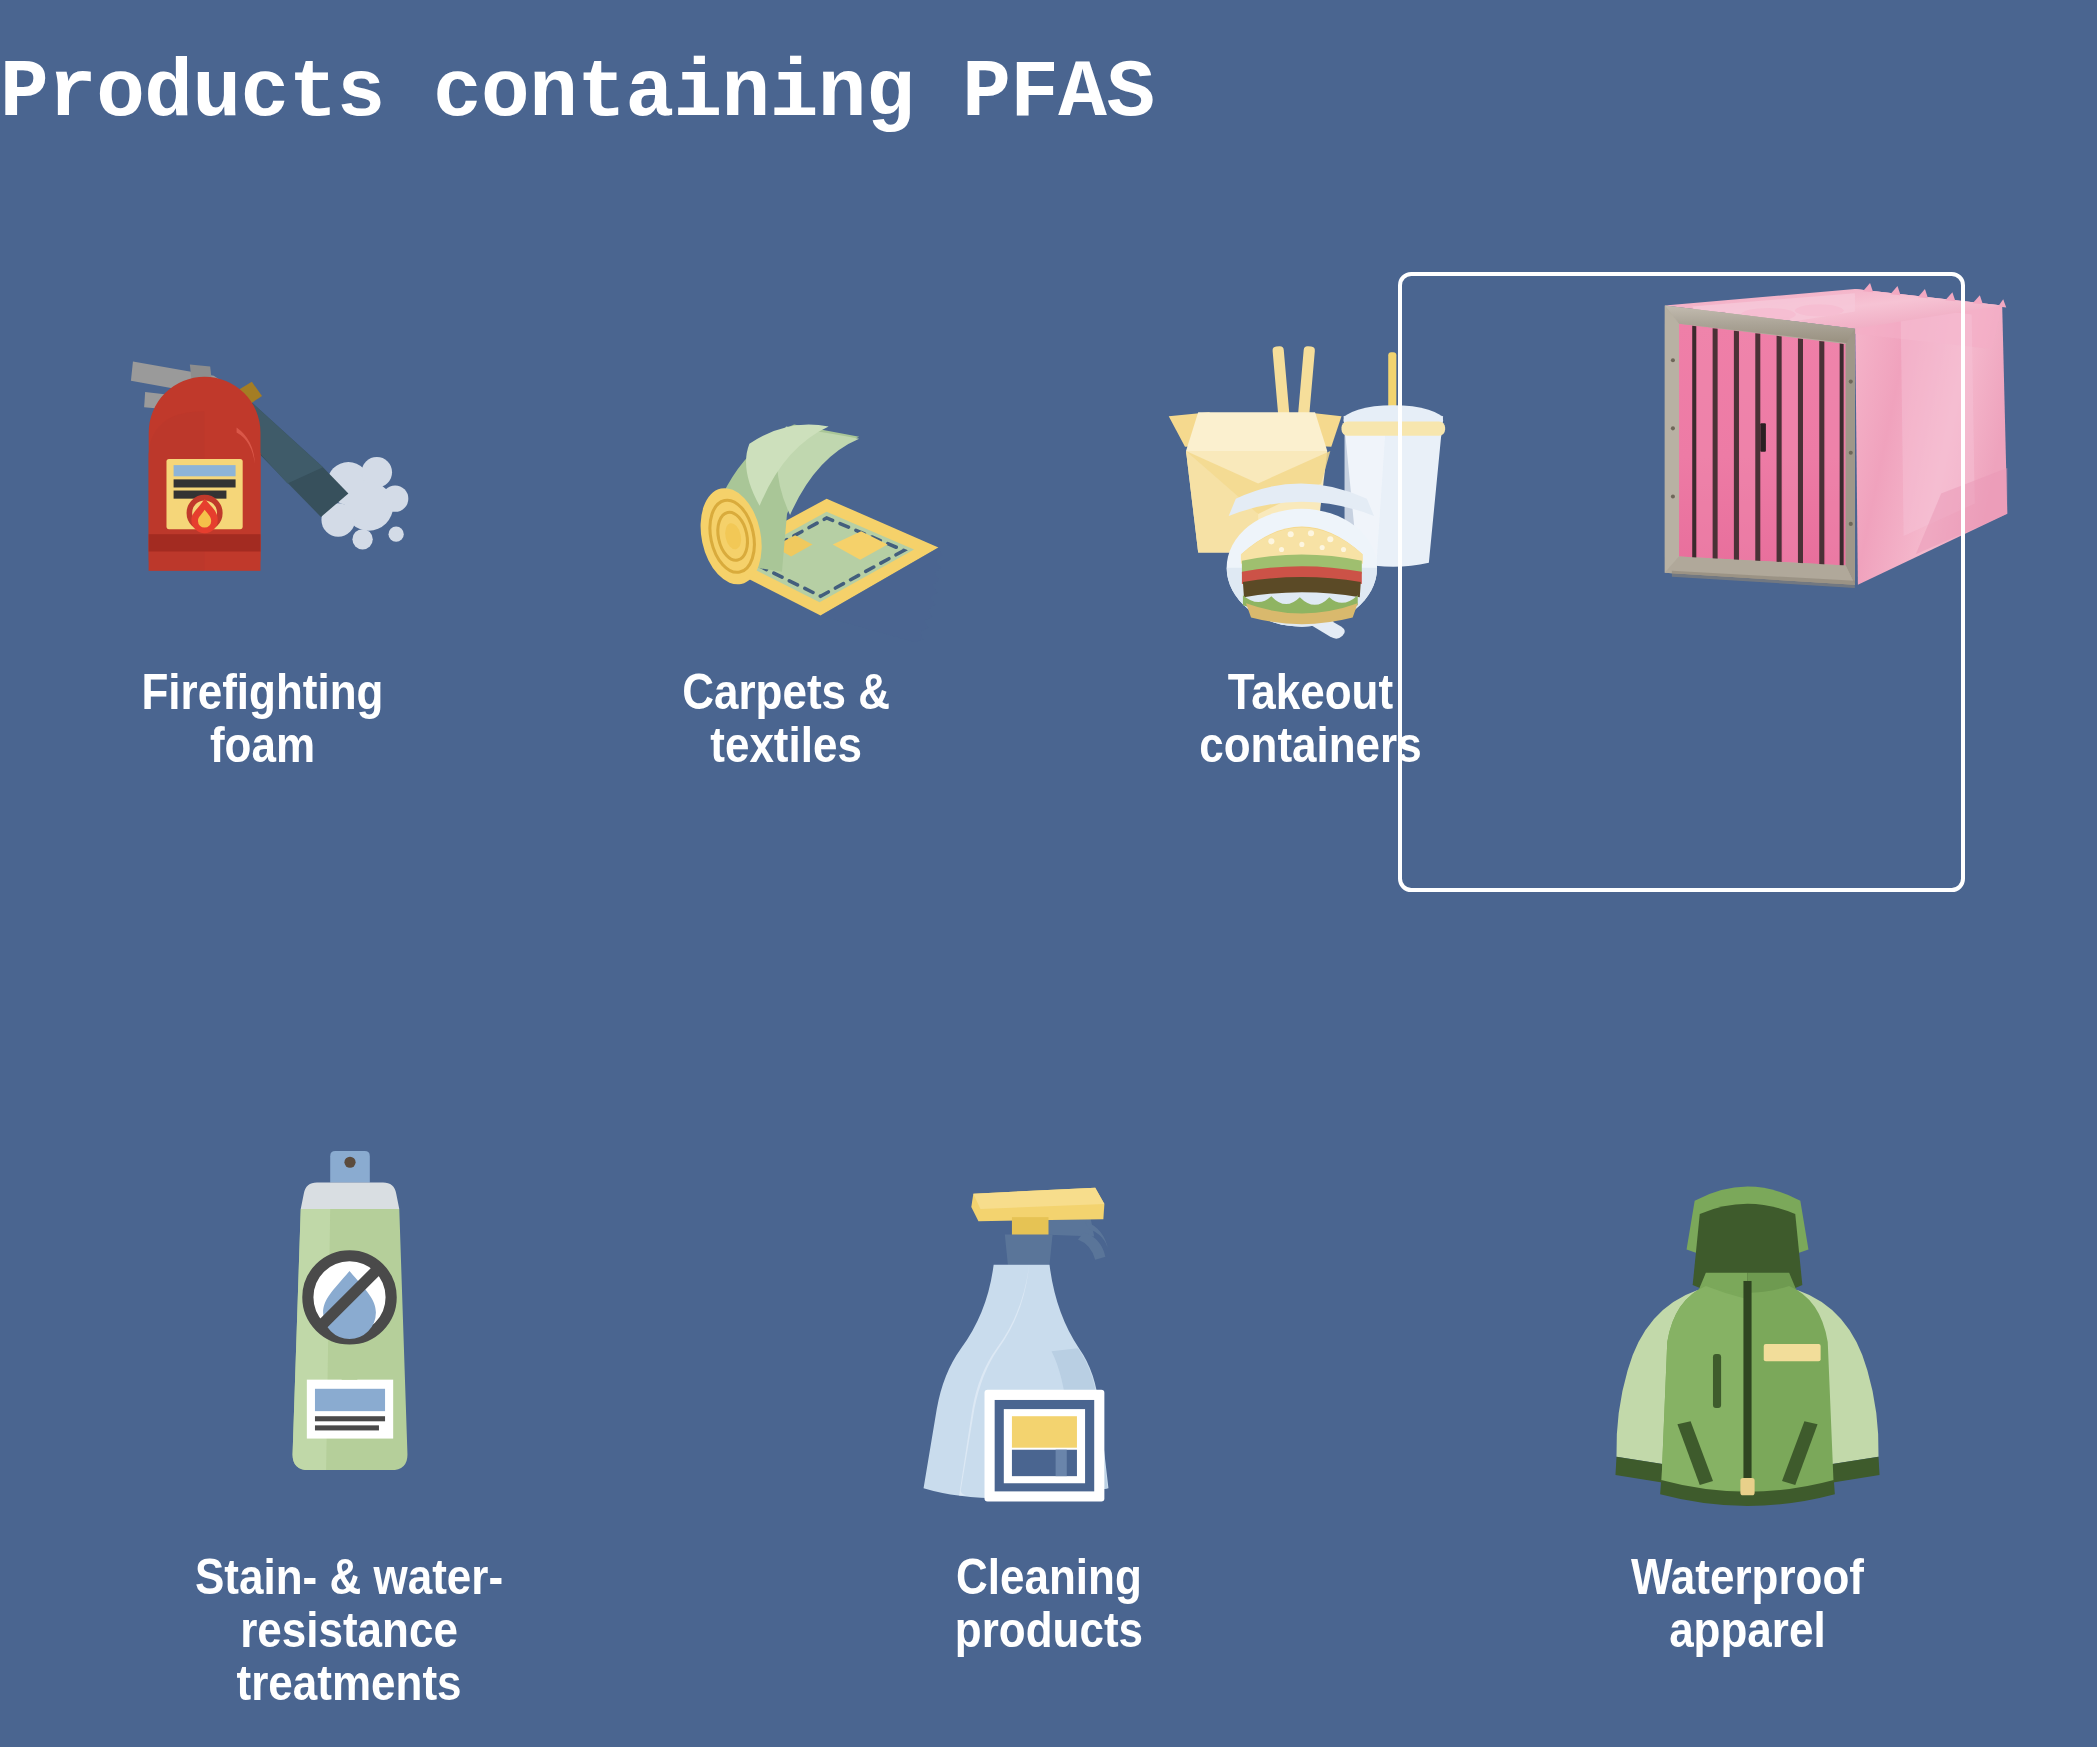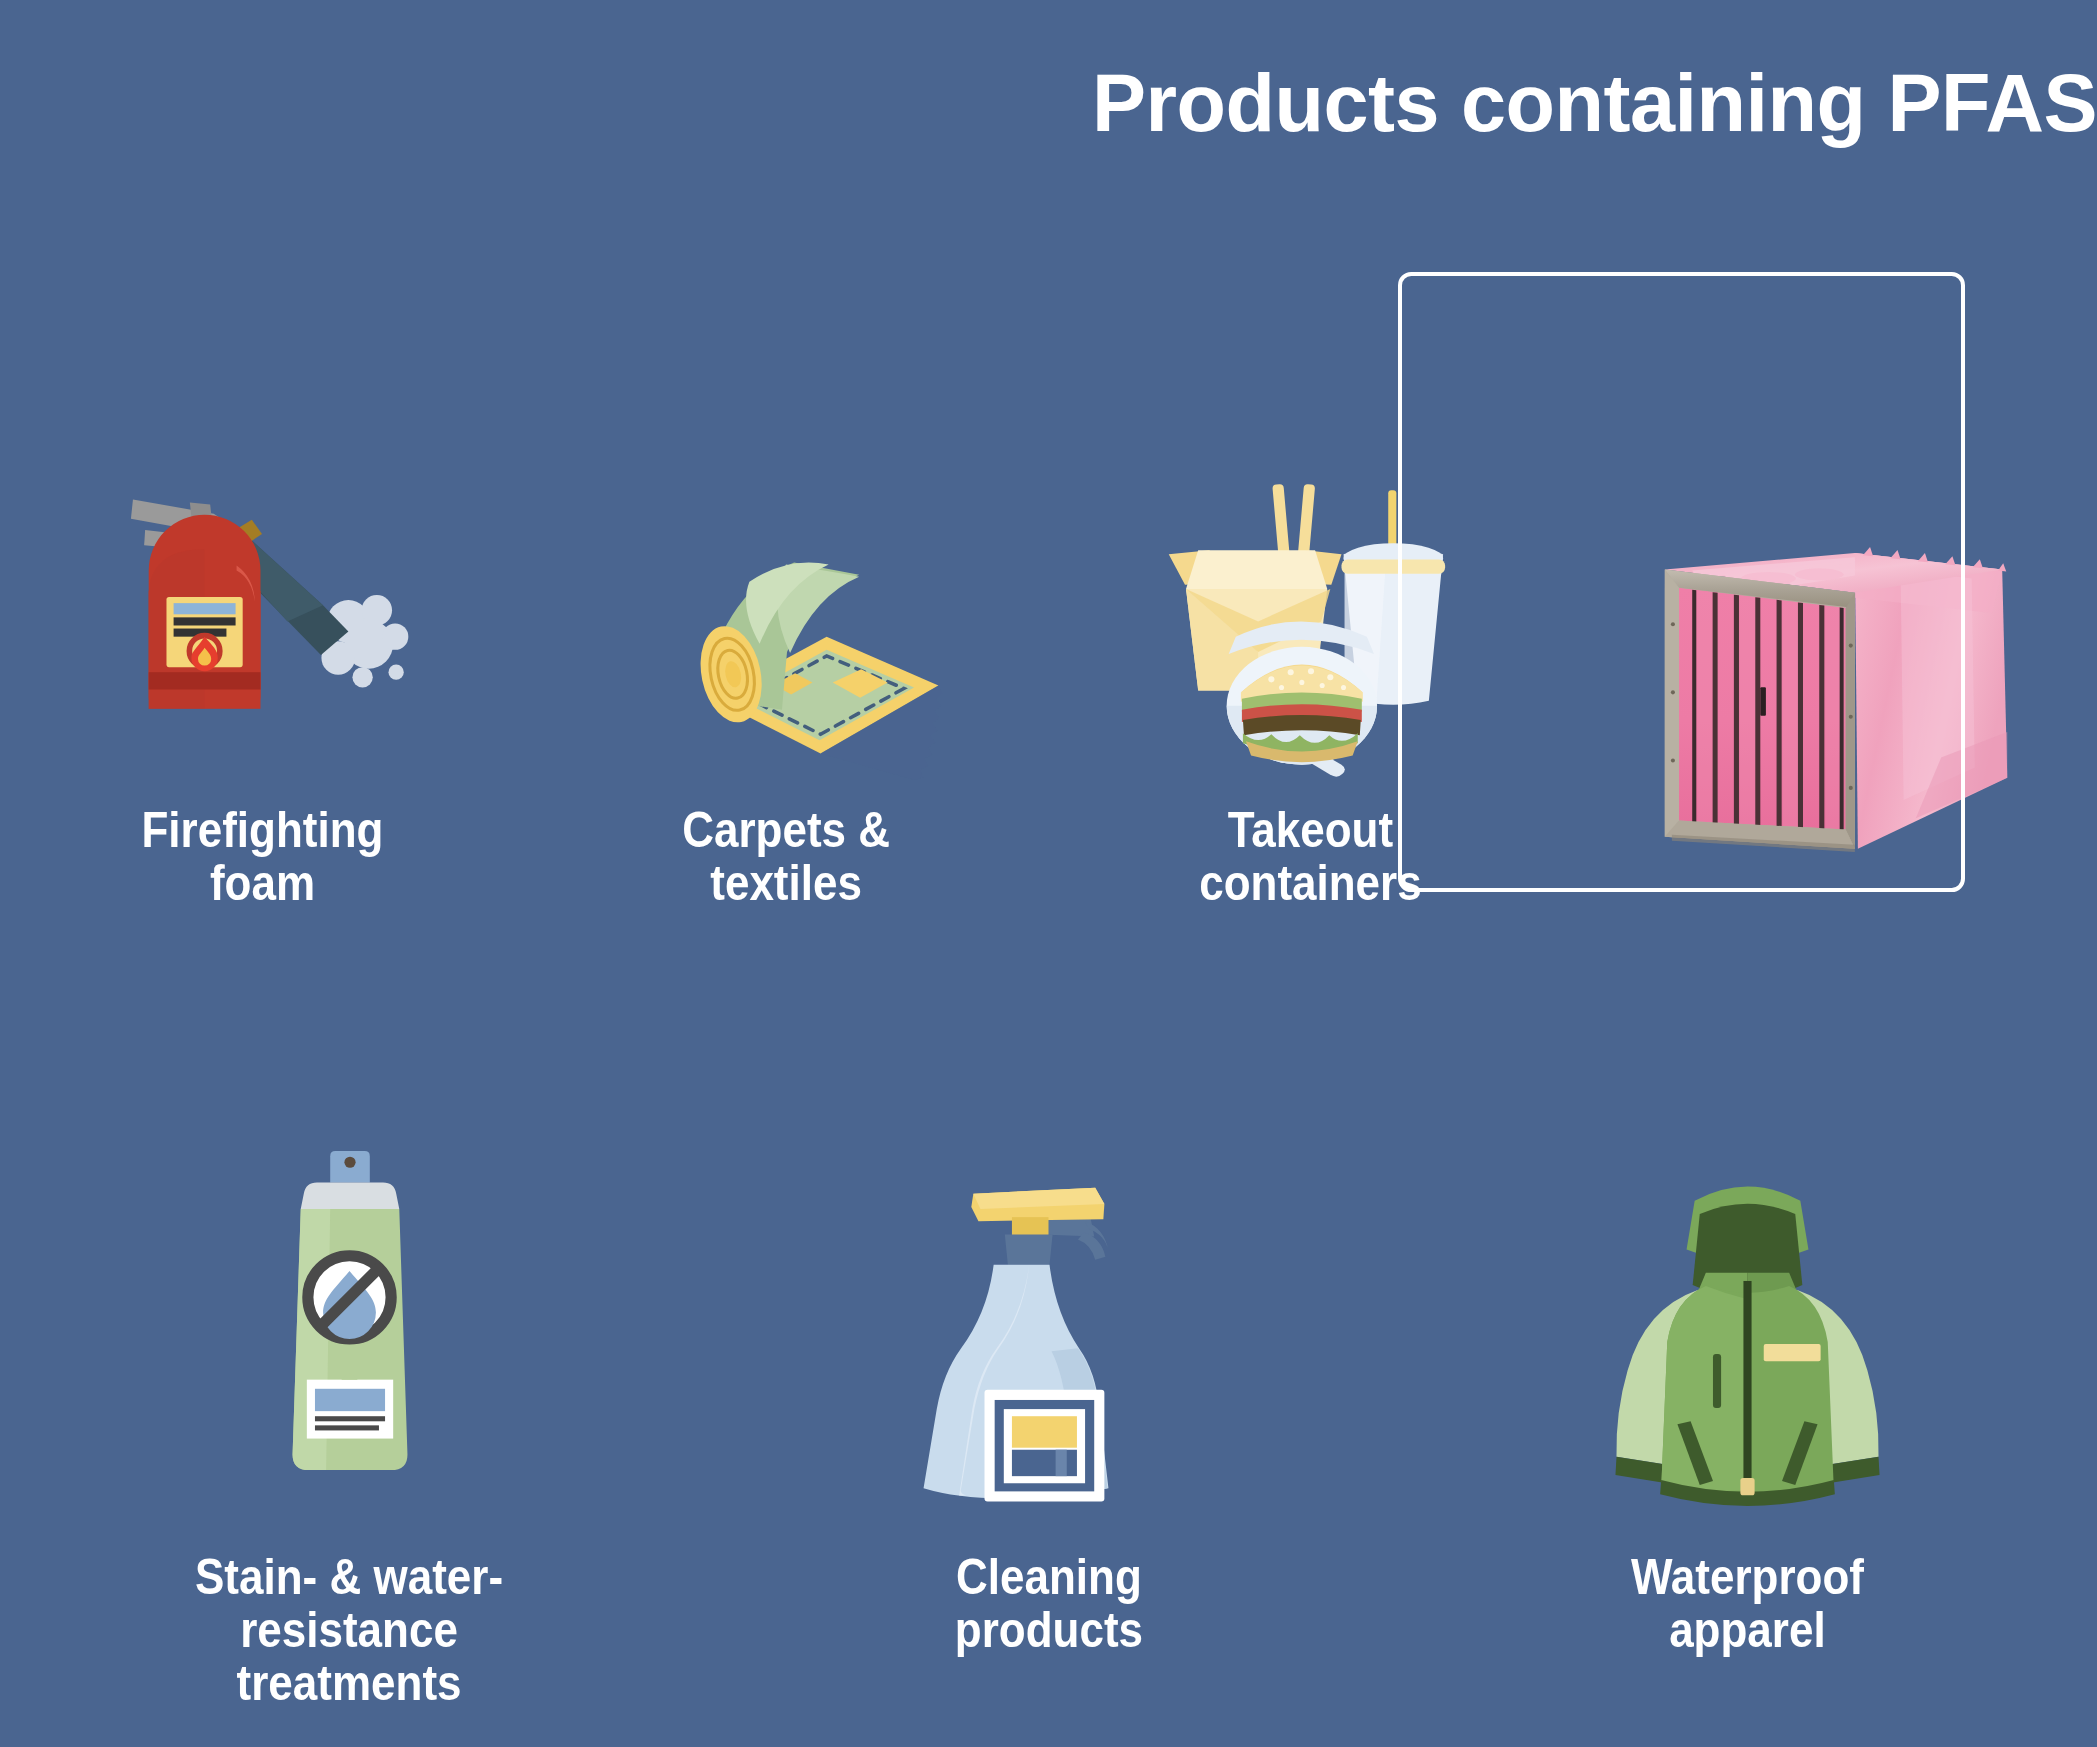--- a/index.html
+++ b/index.html
@@ -7,33 +7,33 @@
     width:2097px;height:1747px;
     background:#4a6590;
     font-family:"Liberation Sans", sans-serif;
     overflow:hidden;
     position:relative;
   }
   .page{position:absolute;inset:0;}
 
   
   .title{
-    position:absolute;top:61px;left:0;width:100%;
-    text-align:right;
+    position:absolute;top:51px;left:0;width:100%;
+    text-align:left;
     color:#ffffff;
     font-size:81px;
     font-weight:bold;
     letter-spacing:-0.5px;
     line-height:1.05;
-    font-family:Liberation Sans, sans-serif;
+    font-family:Liberation Mono, monospace;
   }
 
   
   .row{position:absolute;left:0;width:100%;display:flex;}
-  .row-top{top:239px;height:671px;align-items:flex-end;}
+  .row-top{top:239px;height:671px;}
   .row-bottom{top:1124px;height:635px;}
 
   .cell{position:relative;flex:1 1 0;display:flex;flex-direction:column;
         align-items:center;justify-content:flex-start;}
 
   .art{position:relative;width:100%;height:407px;
        display:flex;align-items:flex-end;justify-content:center;}
 
   .caption{
     color:#ffffff;font-weight:bold;text-align:center;

